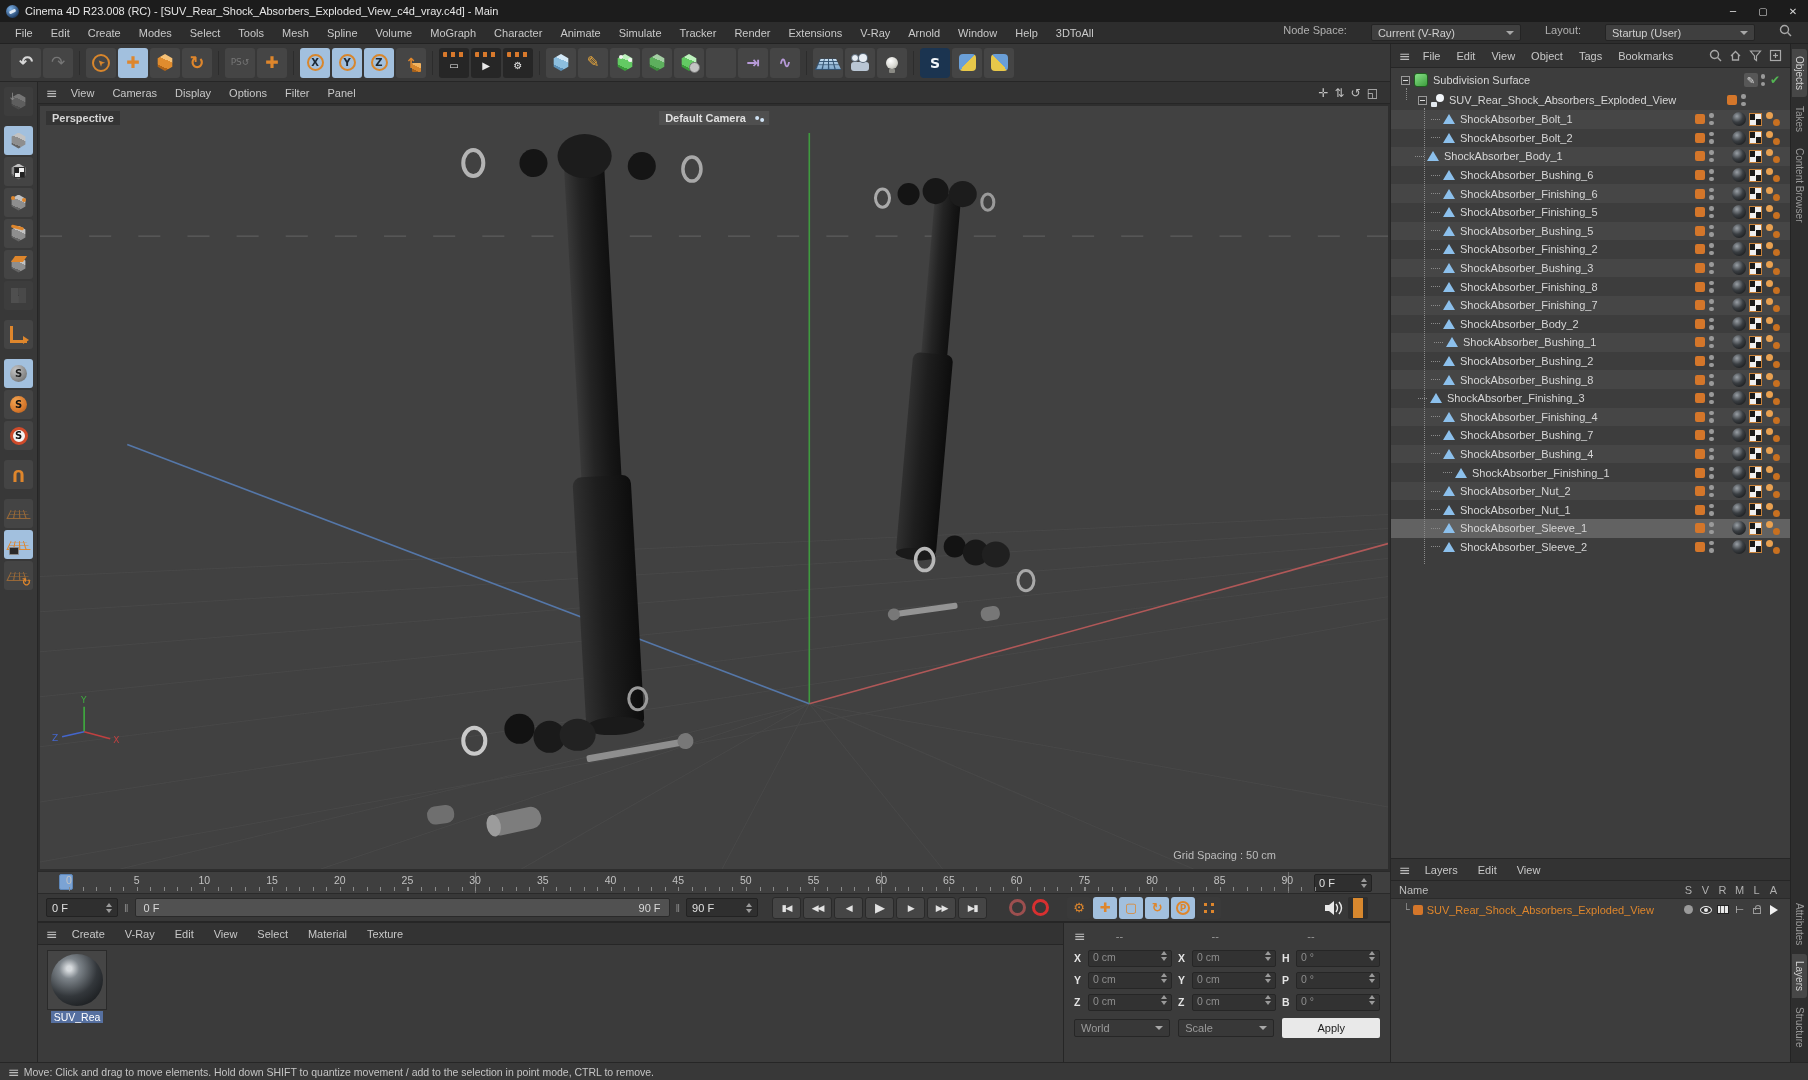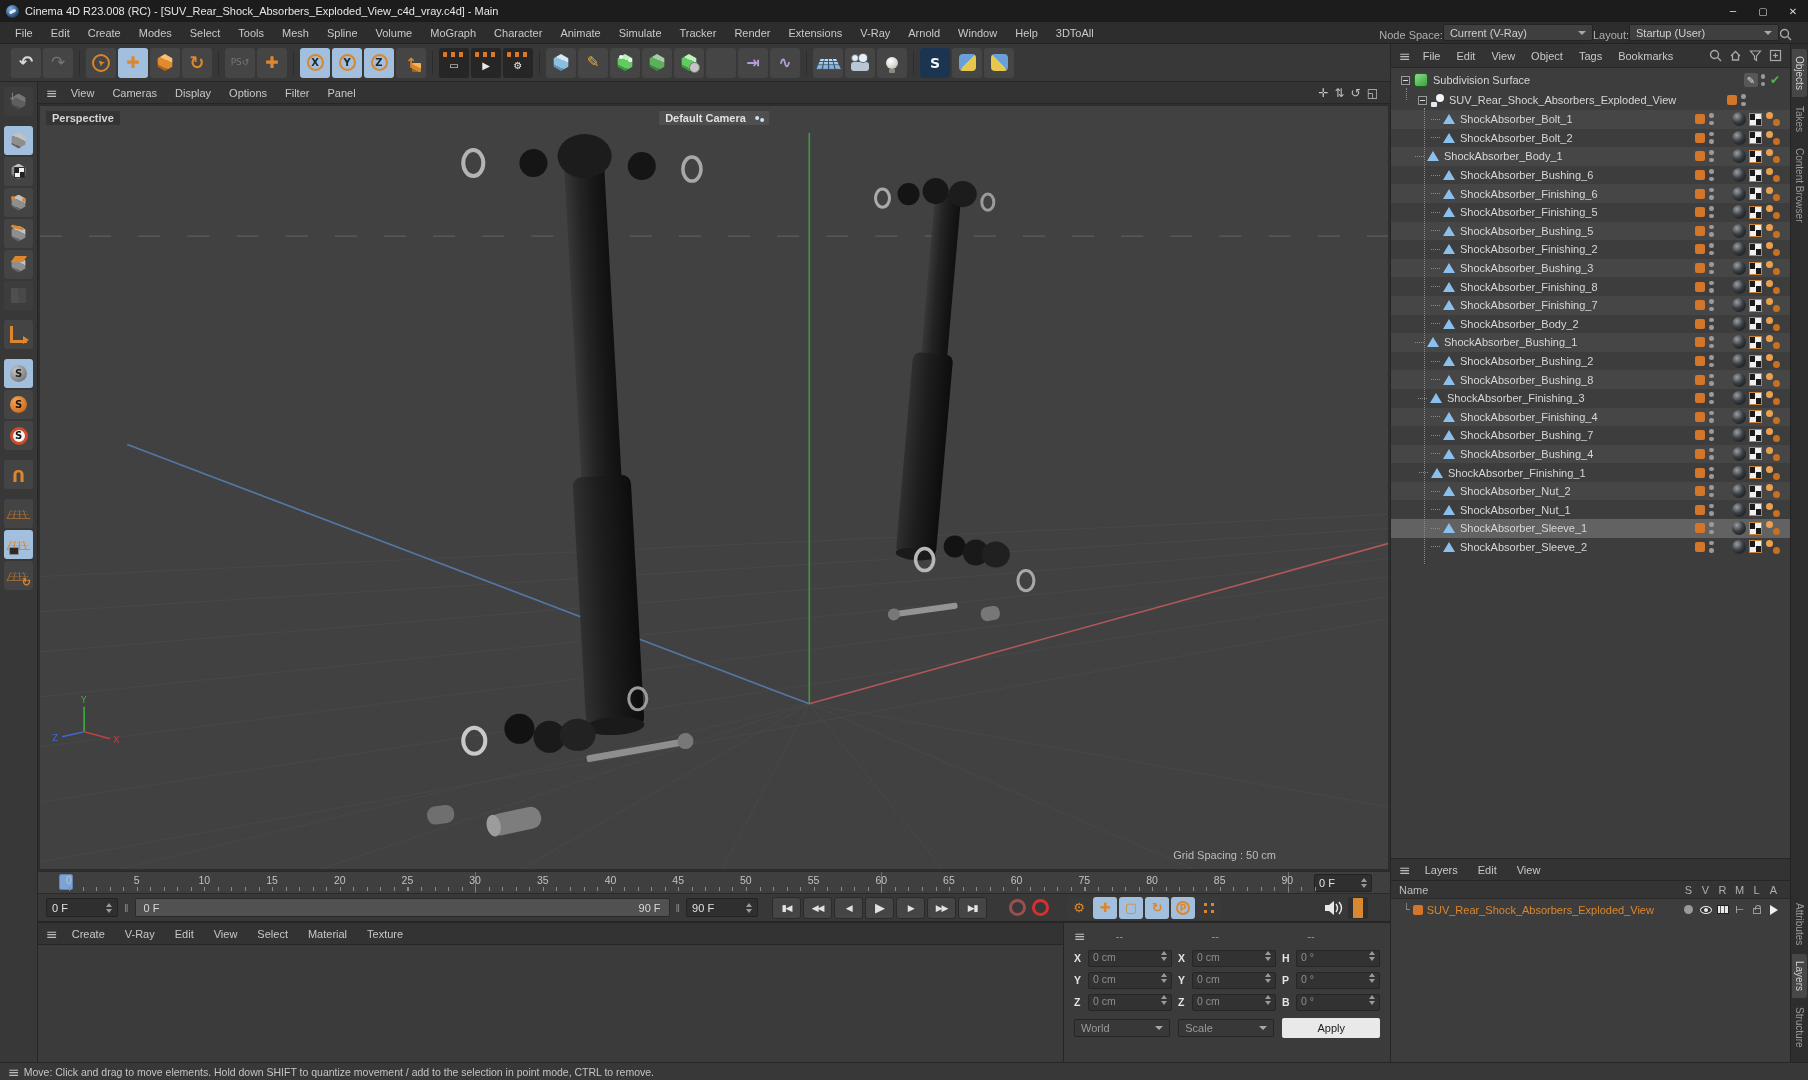--- a/index.html
+++ b/index.html
@@ -13,21 +13,21 @@
   .titlebar{height:22px;background:#1c1c1c;display:flex;align-items:center;padding-left:6px;flex:0 0 auto;}
   .appicon{width:13px;height:13px;border-radius:50%;background:radial-gradient(circle at 35% 30%,#7fb3e8,#24456f 70%,#101d33);margin-right:6px;position:relative;}
   .appicon::after{content:"";position:absolute;left:3px;top:5px;width:7px;height:3px;border-radius:2px;background:#dfe9f5;transform:rotate(-25deg);}
   .title-text{color:#e6e6e6;font-size:11px;}
   .winbtns{margin-left:auto;display:flex;}
   .winbtn{width:30px;height:20px;display:flex;align-items:center;justify-content:center;color:#d8d8d8;font-size:10px;}
 
   
   .menubar{height:22px;background:#2d2d2d;border-bottom:1px solid #222;display:flex;align-items:center;padding:0 6px;flex:0 0 auto;}
   .menubar .mitem{padding:3px 9px;color:#c9c9c9;}
-  .mb-right{margin-left:auto;display:flex;align-items:flex-end;gap:0;padding-right:10px;}
+  .mb-right{margin-left:auto;display:flex;align-items:flex-start;gap:24px;padding-right:10px;}
   .mb-label{color:#b0b0b0;}
   .selbox{width:150px;height:17px;background:#3f3f3f;border:1px solid #242424;border-radius:2px;
           display:flex;align-items:center;padding:0 6px;color:#cfcfcf;}
   .caret{margin-left:auto;width:0;height:0;border-left:4px solid transparent;border-right:4px solid transparent;border-top:4px solid #a8a8a8;}
 
   
   .toolbar{height:38px;background:#383838;border-bottom:1px solid #262626;display:flex;align-items:center;padding-left:10px;flex:0 0 auto;}
   .ttile{width:30px;height:30px;margin:0 1px;border-radius:3px;background:#454545;display:flex;align-items:center;justify-content:center;position:relative;flex:0 0 auto;}
   .ttile.sep{width:9px;background:transparent;}
   .ttile.sep::after{content:"";width:1px;height:24px;background:#2c2c2c;}
@@ -755,20 +755,27 @@
 
           <div class="bottomrow">
 
             <div class="materials">
               <div class="pmenu">
                 <span class="burger">≡</span>
                 <span>
                   
                 <span class="mitem">Create</span><span class="mitem">V-Ray</span><span class="mitem">Edit</span><span class="mitem">View</span><span class="mitem">Select</span><span class="mitem">Material</span><span class="mitem">Texture</span></span>
               </div>
+              <div class="matbody">
+
+                  <div class="matthumb">
+                    <div class="matball"></div>
+                    <div class="matname">SUV_Rea</div>
+                  </div>
+                </div>
             </div>
 
             <div class="coords">
               <div class="coords-head">
                 <span class="burger">≡</span>
                 <span style="display:flex;flex:1">
 
                 <span class="hh">--</span>
                     <span class="hh">--</span>
                     <span class="hh">--</span>
@@ -1094,21 +1101,21 @@
                 <span>ShockAbsorber_Body_2</span>
                 <span class="grow"></span>
                 <span class="sq"></span>
                 <span class="vdots"></span>
                 <span class="taggap"></span>
                 <span class="tag-sphere"></span>
                 <span class="tag-uv"></span>
                 <span class="tag-phong"></span>
               </div>
 
-              <div class="trow" style="padding-left:24px">
+              <div class="trow" style="padding-left:43px">
                 <span class="hline"></span>
                 <span class="polyicon"></span>
                 <span>ShockAbsorber_Bushing_1</span>
                 <span class="grow"></span>
                 <span class="sq"></span>
                 <span class="vdots"></span>
                 <span class="taggap"></span>
                 <span class="tag-sphere"></span>
                 <span class="tag-uv"></span>
                 <span class="tag-phong"></span>
@@ -1185,21 +1192,21 @@
                 <span>ShockAbsorber_Bushing_4</span>
                 <span class="grow"></span>
                 <span class="sq"></span>
                 <span class="vdots"></span>
                 <span class="taggap"></span>
                 <span class="tag-sphere"></span>
                 <span class="tag-uv"></span>
                 <span class="tag-phong"></span>
               </div>
 
-              <div class="trow" style="padding-left:28px">
+              <div class="trow" style="padding-left:52px">
                 <span class="hline"></span>
                 <span class="polyicon"></span>
                 <span>ShockAbsorber_Finishing_1</span>
                 <span class="grow"></span>
                 <span class="sq"></span>
                 <span class="vdots"></span>
                 <span class="taggap"></span>
                 <span class="tag-sphere"></span>
                 <span class="tag-uv"></span>
                 <span class="tag-phong"></span>

